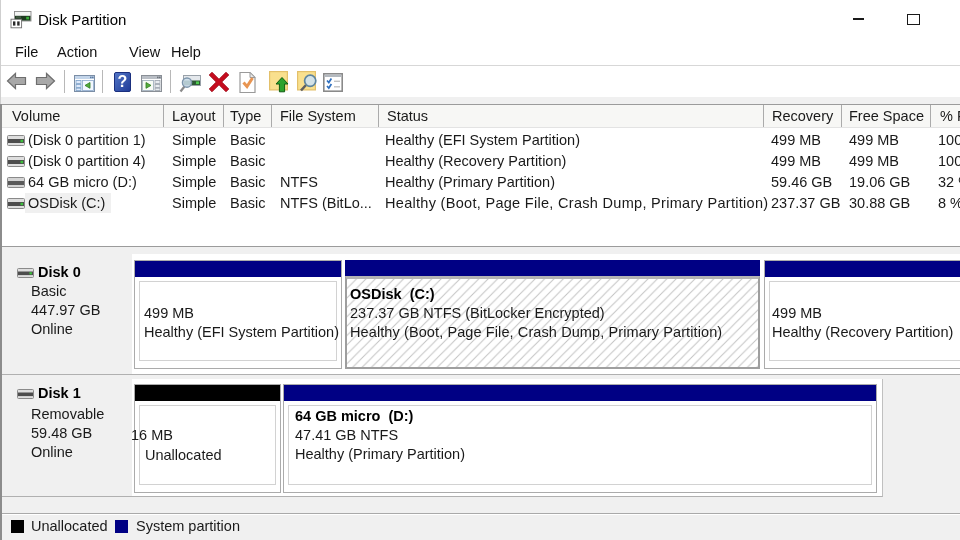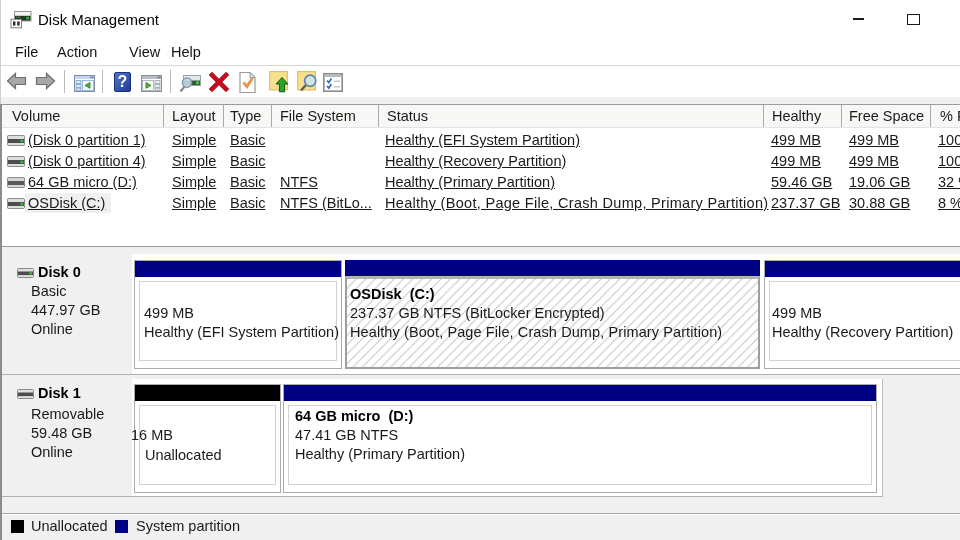--- a/index.html
+++ b/index.html
@@ -16,21 +16,21 @@
   .menu-item { top:40px; height:25px; line-height:25px; font-size:14.5px; color:#111; }
   #toolbar { left:0; top:66px; width:960px; height:31px; background:#fff; }
   .tsep { top:70px; width:1px; height:23px; background:#b8b8b8; }
   #strip { left:0; top:97px; width:960px; height:7px; background:#f0f0f0; }
   
   #listview { left:2px; top:104px; width:958px; height:142px; background:#fff; border-top:1px solid #9b9b9b; }
   #lvheader { left:2px; top:105px; width:958px; height:23px; background:#f7f7f5; border-bottom:1px solid #e3e3e3; }
   .hsep { top:105px; width:1px; height:22px; background:#ababab; }
   .hlabel { top:105px; height:22px; line-height:22px; color:#1a1a1a; white-space:nowrap; }
   .row { height:21px; line-height:21px; }
-  .cell { position:absolute; top:0; height:21px; line-height:21px; white-space:nowrap;text-decoration:underline; }
+  .cell { position:absolute; top:0; height:21px; line-height:21px; white-space:nowrap; }
   
   #diskview { left:2px; top:247px; width:958px; height:267px; background:#f0f0f0; }
   .dlabel { left:2px; width:130px; background:#f0f0f0; }
   .pzone { background:#fff; }
   .pcell { position:absolute; }
   .band { position:absolute; left:0; top:0; right:0; height:16px; background:#000084; }
   .pbody { position:absolute; left:0; top:16px; right:0; bottom:0; background:#fff; }
   .inner { position:absolute; left:4px; top:4px; right:4px; bottom:7px; border:1px solid #d2d2d2; }
   .ptxt { position:absolute; white-space:nowrap; height:19px; line-height:19px; }
   .ltxt { position:absolute; white-space:nowrap; height:19px; line-height:19px; }
@@ -43,21 +43,21 @@
 <div class="abs" id="titlebar"></div>
 <svg class="abs" style="left:10px;top:9px" width="23" height="21" viewBox="0 0 23 21">
   <rect x="4.5" y="2.5" width="16.5" height="9.5" fill="#f4f5f4" stroke="#8a8a8a" stroke-width="0.9"></rect>
   <rect x="5" y="6.8" width="15.5" height="4.8" fill="#1c3a1e"></rect>
   <rect x="6" y="7.6" width="5" height="1" fill="#5a6a5a"></rect>
   <rect x="16.2" y="7.8" width="2.8" height="2.6" fill="#38b038"></rect>
   <rect x="1" y="10.2" width="10.6" height="8.6" fill="#ffffff" stroke="#6e6e6e" stroke-width="0.9"></rect>
   <rect x="3" y="12.4" width="2.4" height="4.2" fill="#2a2a2a"></rect>
   <rect x="7.2" y="12.4" width="2.4" height="4.2" fill="#2a2a2a"></rect>
 </svg>
-<div class="abs" id="title-text">Disk Management</div>
+<div class="abs" id="title-text">Disk Partition</div>
 <div class="abs" id="btn-min"></div>
 <div class="abs" id="btn-max"></div>
 
 <div class="abs" id="menubar"></div>
 <div class="abs menu-item" style="left:15px">File</div>
 <div class="abs menu-item" style="left:57px">Action</div>
 <div class="abs menu-item" style="left:129px">View</div>
 <div class="abs menu-item" style="left:171px">Help</div>
 
 <div class="abs" id="toolbar"></div>
@@ -153,21 +153,21 @@
 <div class="abs hsep" style="left:271px"></div>
 <div class="abs hsep" style="left:378px"></div>
 <div class="abs hsep" style="left:763px"></div>
 <div class="abs hsep" style="left:841px"></div>
 <div class="abs hsep" style="left:930px"></div>
 <div class="abs hlabel" style="left:12px">Volume</div>
 <div class="abs hlabel" style="left:172px">Layout</div>
 <div class="abs hlabel" style="left:230px">Type</div>
 <div class="abs hlabel" style="left:280px">File System</div>
 <div class="abs hlabel" style="left:387px">Status</div>
-<div class="abs hlabel" style="left:772px">Healthy</div>
+<div class="abs hlabel" style="left:772px">Recovery</div>
 <div class="abs hlabel" style="left:849px">Free Space</div>
 <div class="abs hlabel" style="left:940px">% Free</div>
 
 <div class="abs row" style="left:0;top:130px;width:960px" id="r1">
   <span class="cell" style="left:28px">(Disk 0 partition 1)</span>
   <span class="cell" style="left:172px">Simple</span>
   <span class="cell" style="left:230px">Basic</span>
   <span class="cell" style="left:385px">Healthy (EFI System Partition)</span>
   <span class="cell" style="left:771px">499 MB</span>
   <span class="cell" style="left:849px">499 MB</span>

